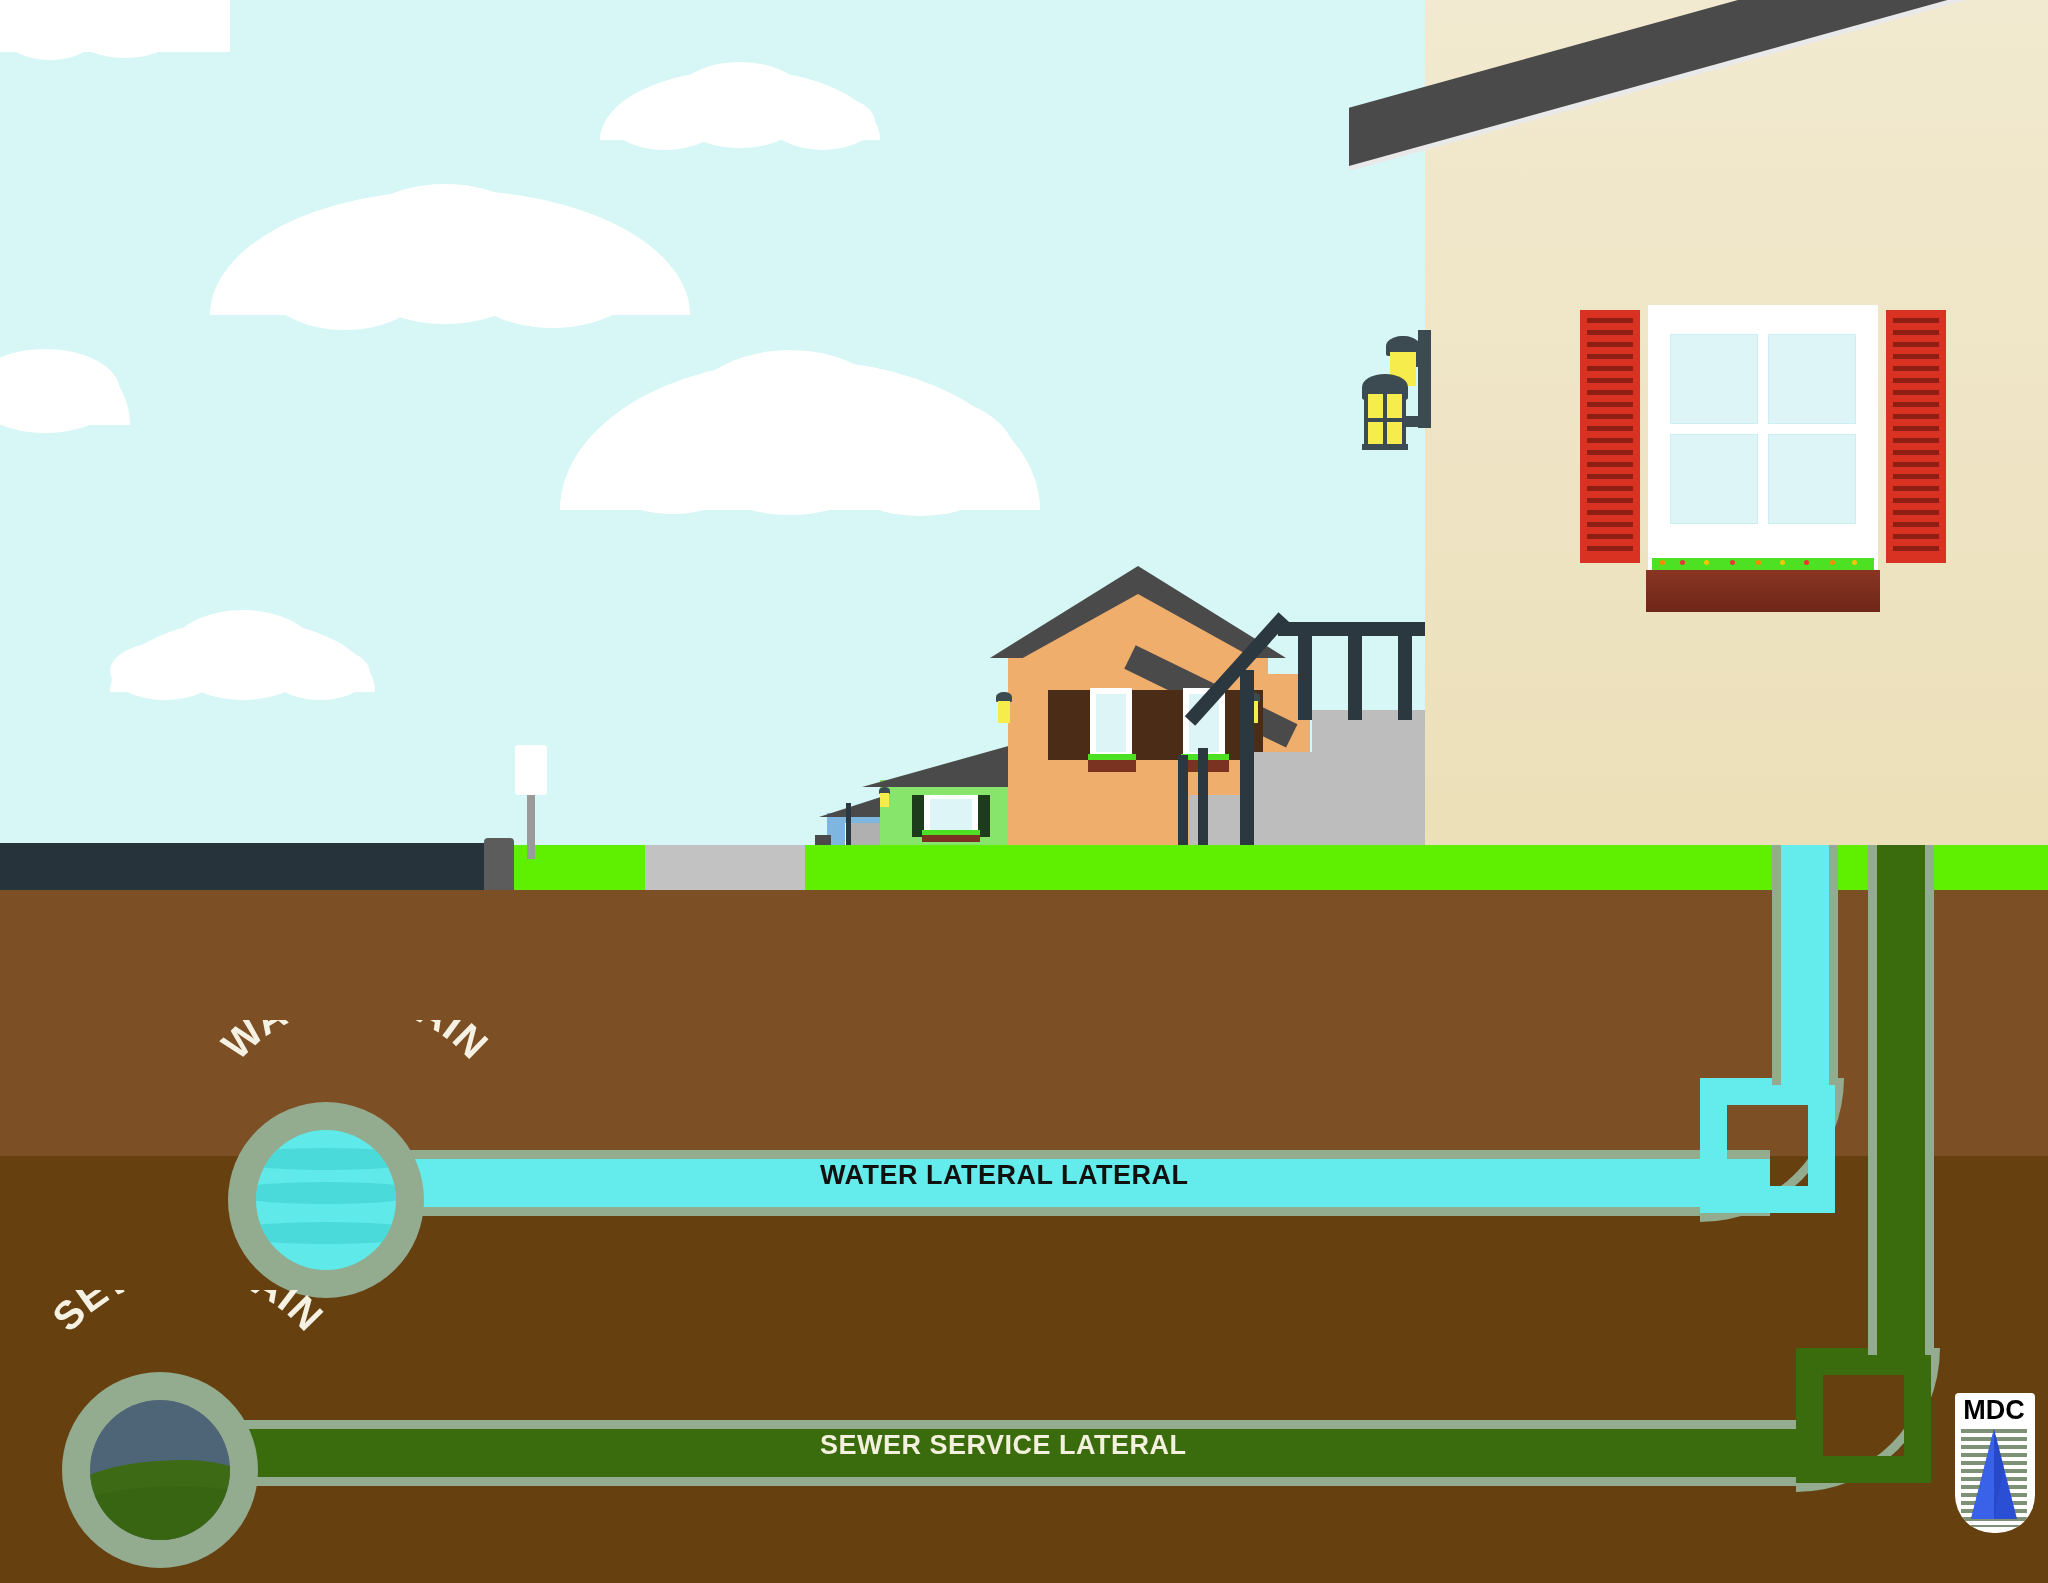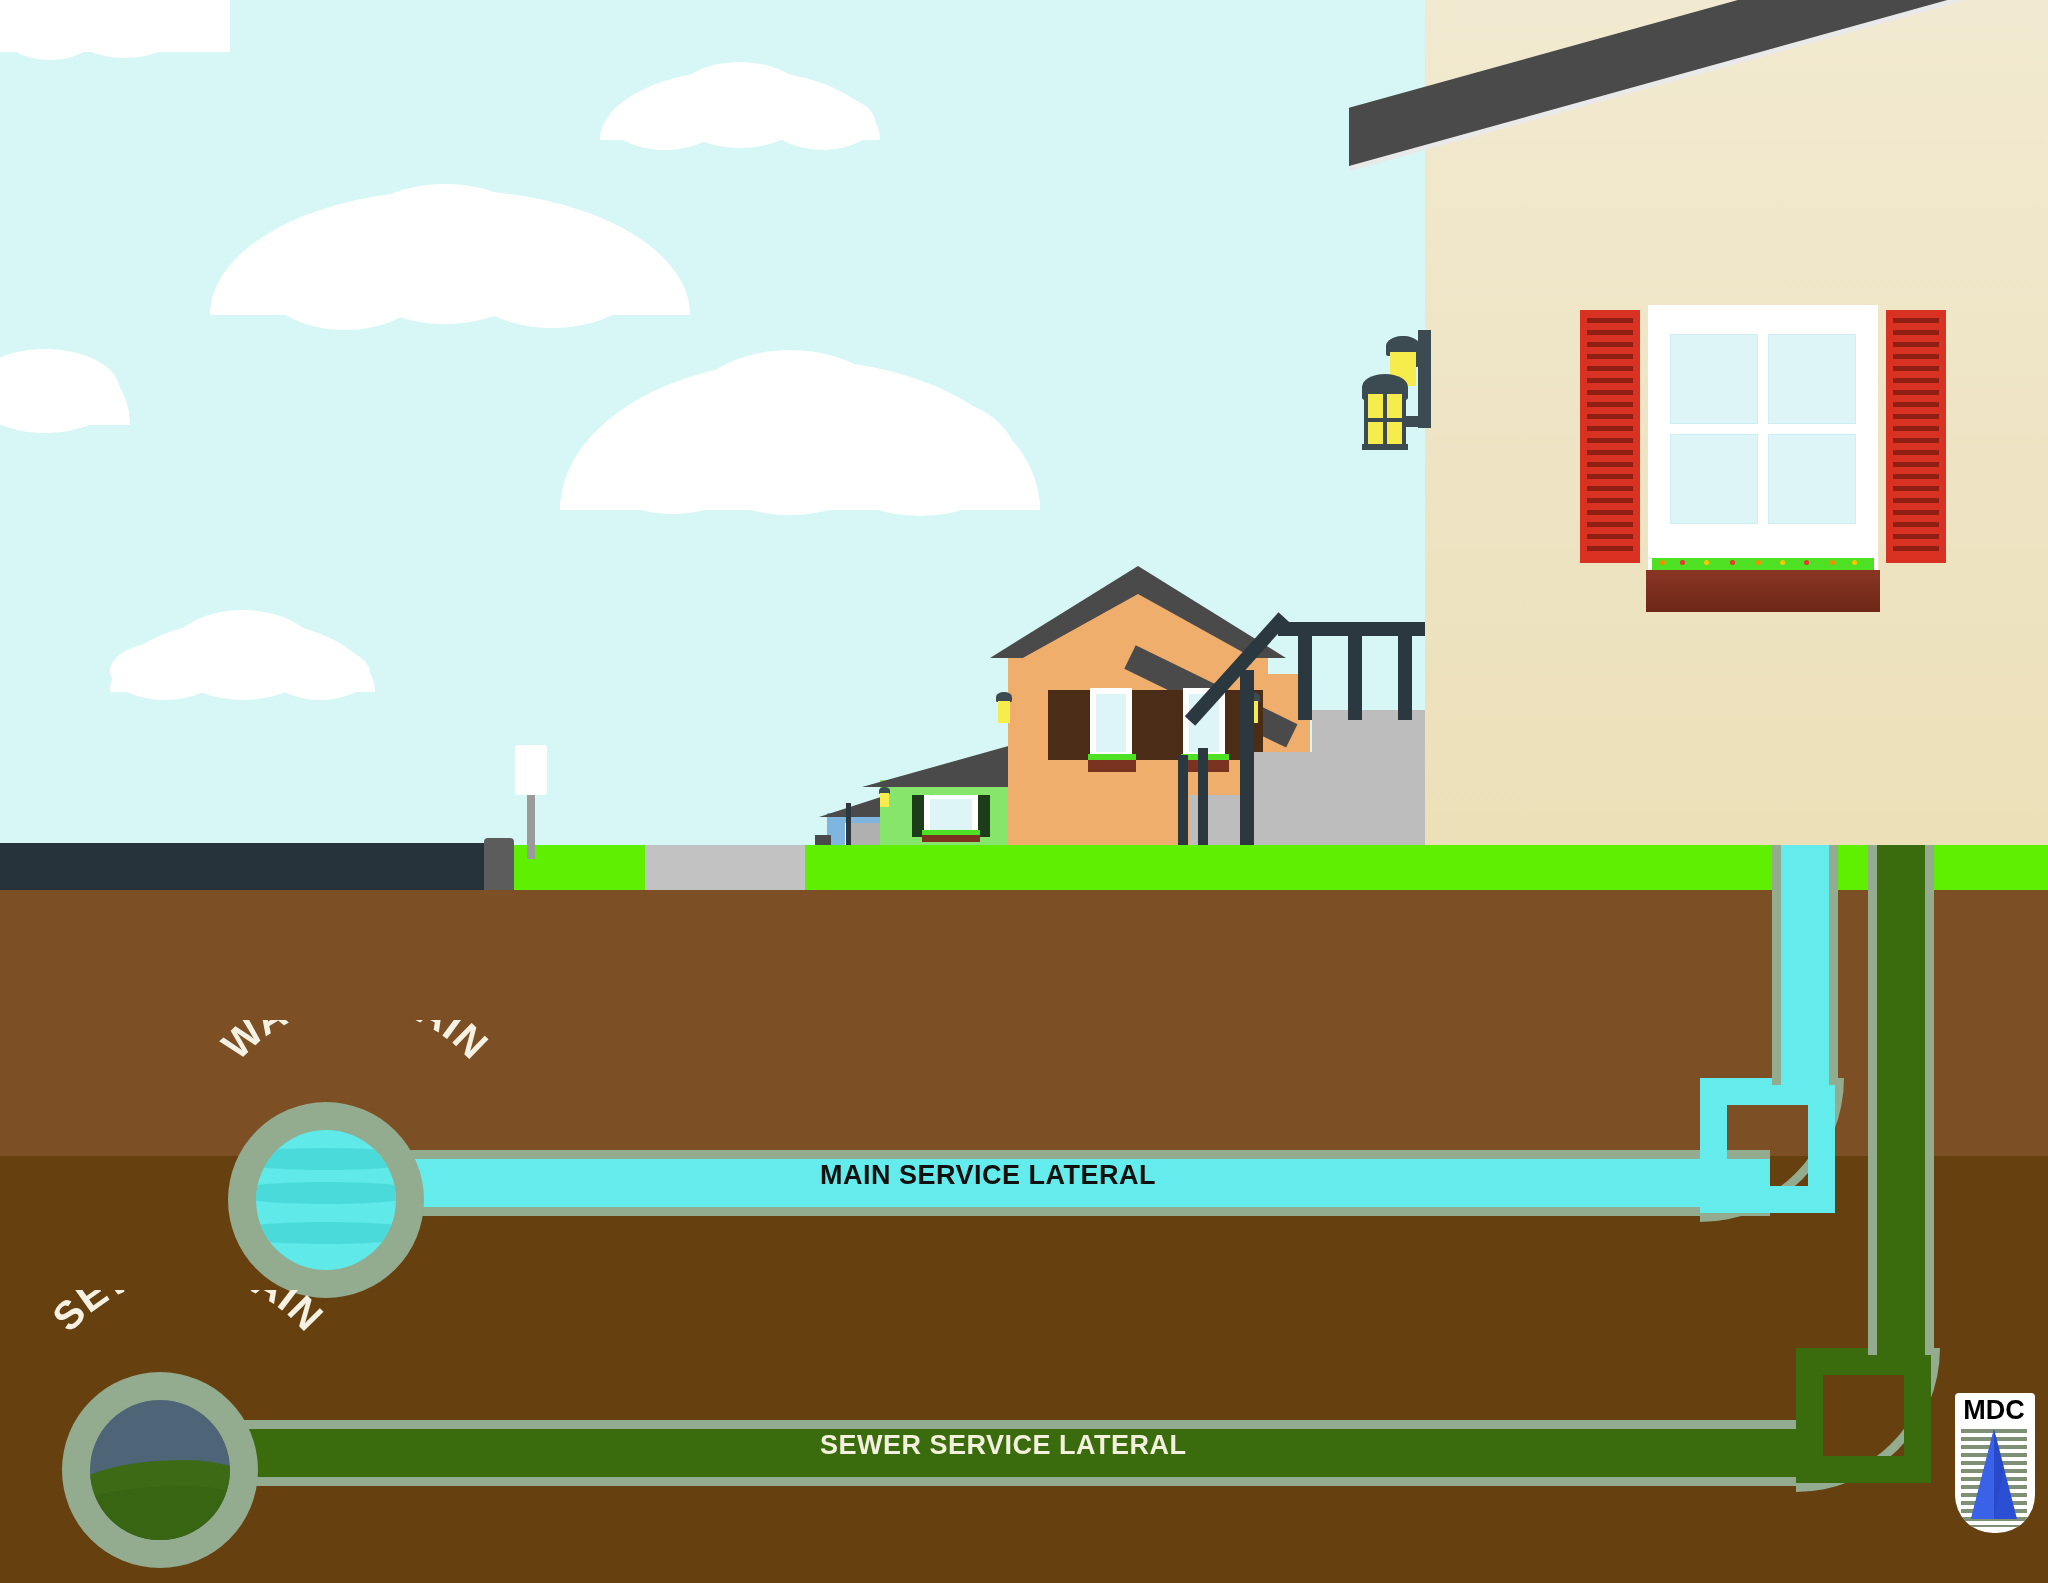--- a/index.html
+++ b/index.html
@@ -341,21 +341,21 @@
 
   <div class="signpost" style="left:515px;top:745px;width:34px;height:115px;">
      <div class="post"></div>
      <div class="sign"></div>
   </div>
 
   <div class="pipe-water-h" style="left:300px;top:1150px;width:1470px;height:48px;"></div>
 
   <div class="elbow elbow-water" style="left:1700px;top:1078px;width:144px;height:144px;border-radius:0 0 144px 0;border-top:none;border-left:none;"></div>
   <div class="pipe-water-v" style="left:1772px;top:845px;width:48px;height:240px;"></div>
-  <div class="pipe-label label-water" style="left:820px;top:1160px;">MAIN SERVICE LATERAL</div>
+  <div class="pipe-label label-water" style="left:820px;top:1160px;">WATER LATERAL LATERAL</div>
 
   <div class="pipe-sewer-h" style="left:170px;top:1420px;width:1640px;height:48px;"></div>
   <div class="elbow elbow-sewer" style="left:1796px;top:1348px;width:144px;height:144px;border-radius:0 0 144px 0;border-top:none;border-left:none;"></div>
   <div class="pipe-sewer-v" style="left:1868px;top:845px;width:48px;height:510px;"></div>
   <div class="pipe-label label-sewer" style="left:820px;top:1430px;">SEWER SERVICE LATERAL</div>
 
   <div class="main-ring" style="left:228px;top:1102px;width:196px;height:196px;"></div>
   <div class="main-inner" style="left:256px;top:1130px;width:140px;height:140px;background:#5fe9e9;">
      <div class="wave" style="left:-30px;top:18px;width:200px;height:22px;"></div>
      <div class="wave" style="left:-30px;top:52px;width:200px;height:22px;"></div>

